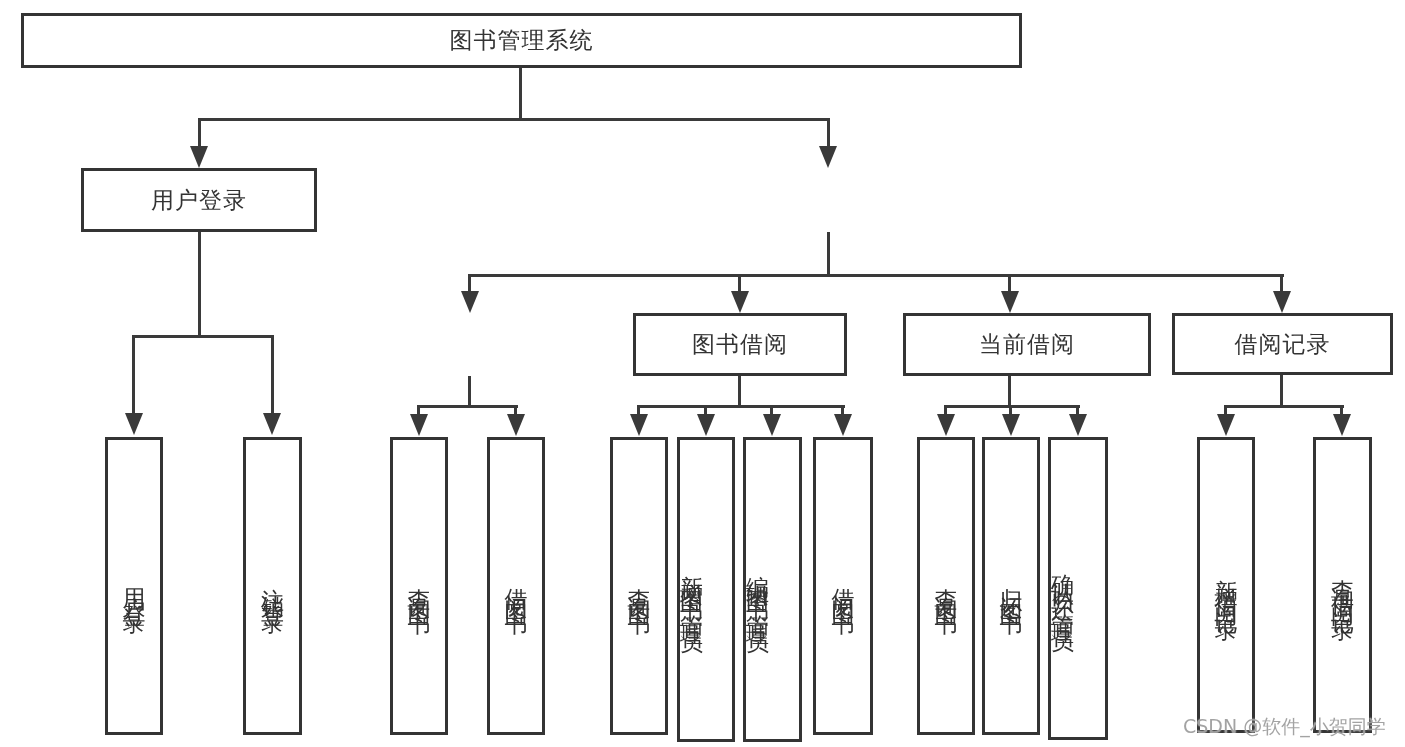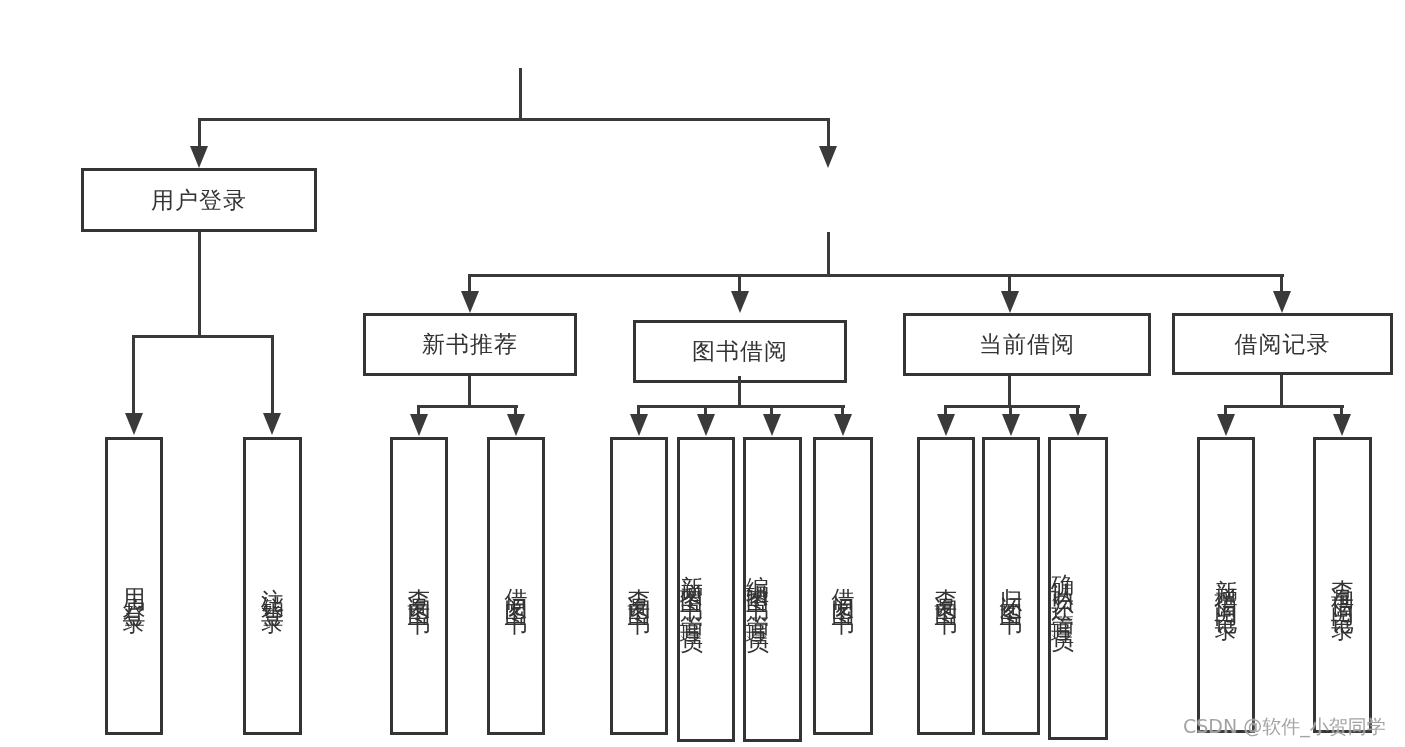--- a/index.html
+++ b/index.html
@@ -54,20 +54,21 @@
     text-shadow: 0 0 2px rgba(255,255,255,0.9);
     white-space: nowrap;
     z-index: 10;
   }
 </style>
 </head>
 <body>
 
 <div class="canvas">
 
+  <div class="box hlabel" style="left:21px; top:13px; width:1001px; height:55px;">图书管理系统</div>
 
   <div class="vl" style="left:519px; top:68px; height:50px;"></div>
   <div class="hl" style="left:198px; top:118px; width:632px;"></div>
   <div class="vl" style="left:198px; top:118px; height:30px;"></div>
   <div class="vl" style="left:827px; top:118px; height:30px;"></div>
   <div class="arr" style="left:190px; top:146px;"></div>
   <div class="arr" style="left:819px; top:146px;"></div>
 
   <div class="box hlabel" style="left:81px; top:168px; width:236px; height:64px;">用户登录</div>
 
@@ -82,22 +83,21 @@
   <div class="hl" style="left:468px; top:274px; width:816px;"></div>
   <div class="vl" style="left:468px; top:274px; height:20px;"></div>
   <div class="vl" style="left:738px; top:274px; height:20px;"></div>
   <div class="vl" style="left:1008px; top:274px; height:20px;"></div>
   <div class="vl" style="left:1280px; top:274px; height:20px;"></div>
   <div class="arr" style="left:461px; top:291px;"></div>
   <div class="arr" style="left:731px; top:291px;"></div>
   <div class="arr" style="left:1001px; top:291px;"></div>
   <div class="arr" style="left:1273px; top:291px;"></div>
 
-  <div class="box hlabel" style="left:363px; top:313px; width:214px; height:63px;">新书推荐</div>
-  <div class="box hlabel" style="left:633px; top:320px; width:214px; height:63px;">图书借阅</div>
+  <div class="box hlabel" style="left:633px; top:313px; width:214px; height:63px;">图书借阅</div>
   <div class="box hlabel" style="left:903px; top:313px; width:248px; height:63px;">当前借阅</div>
   <div class="box hlabel" style="left:1172px; top:313px; width:221px; height:62px;">借阅记录</div>
 
   <div class="vl" style="left:468px; top:376px; height:32px;"></div>
   <div class="hl" style="left:417px; top:405px; width:101px;"></div>
   <div class="vl" style="left:417px; top:405px; height:12px;"></div>
   <div class="vl" style="left:514px; top:405px; height:12px;"></div>
   <div class="arr" style="left:410px; top:414px;"></div>
   <div class="arr" style="left:507px; top:414px;"></div>
 

